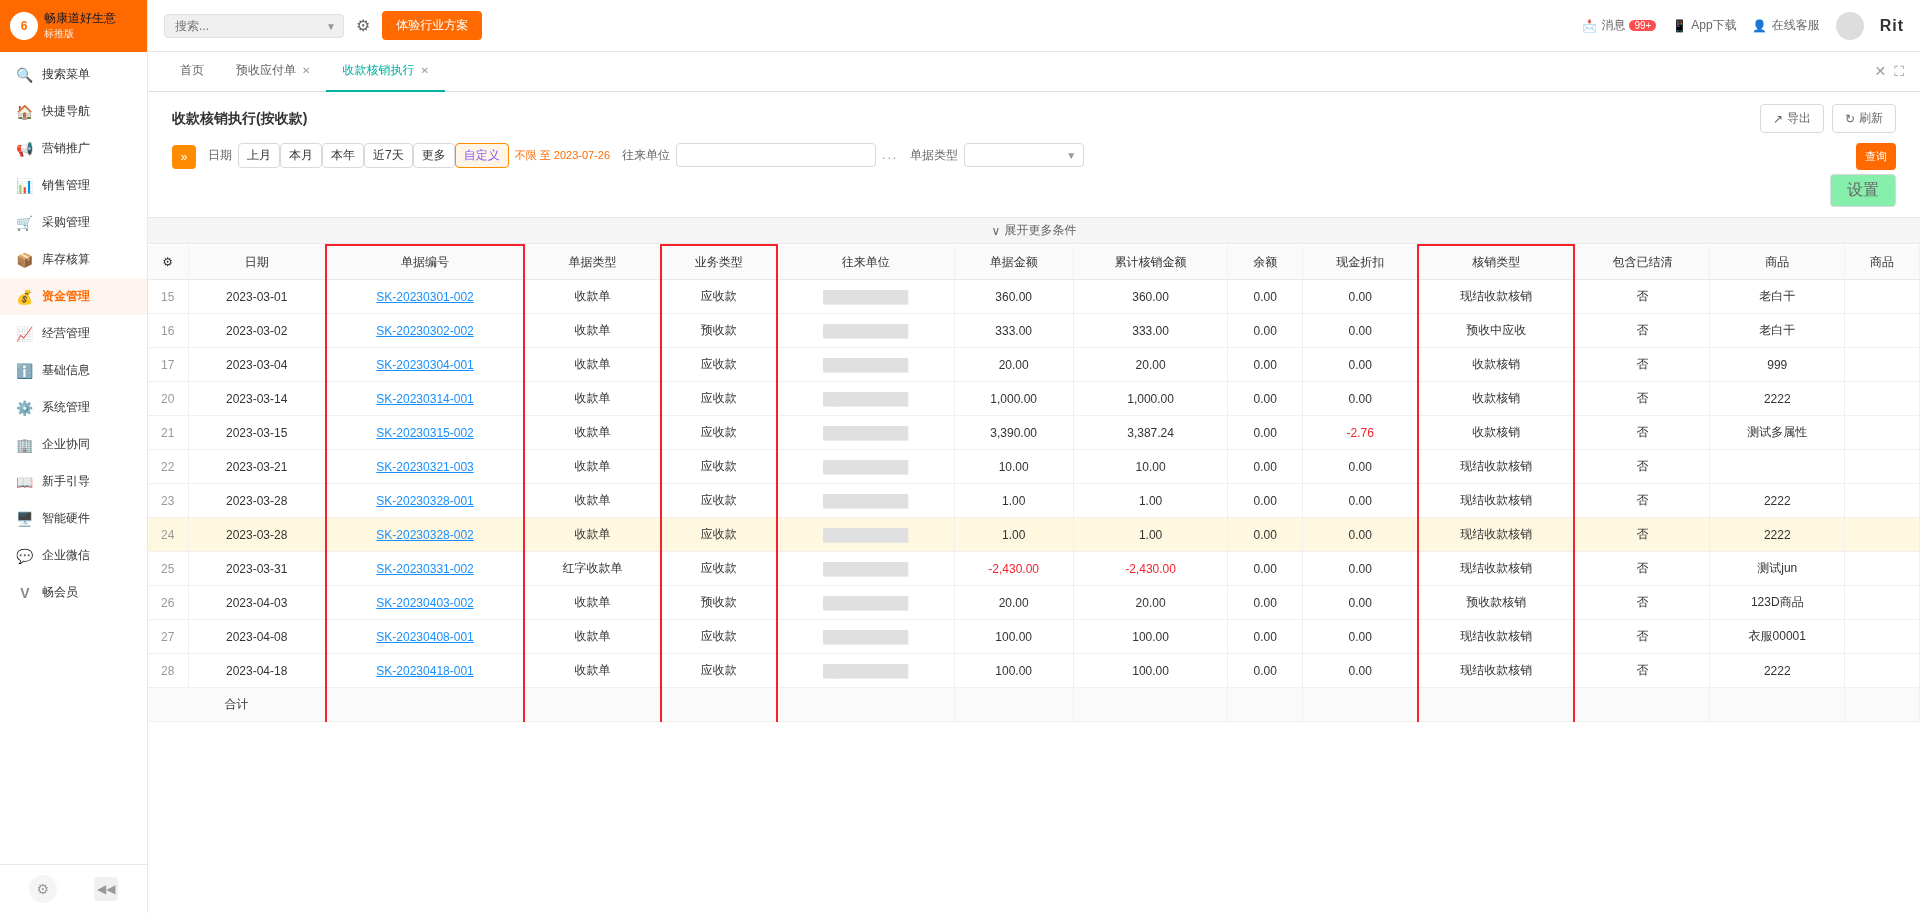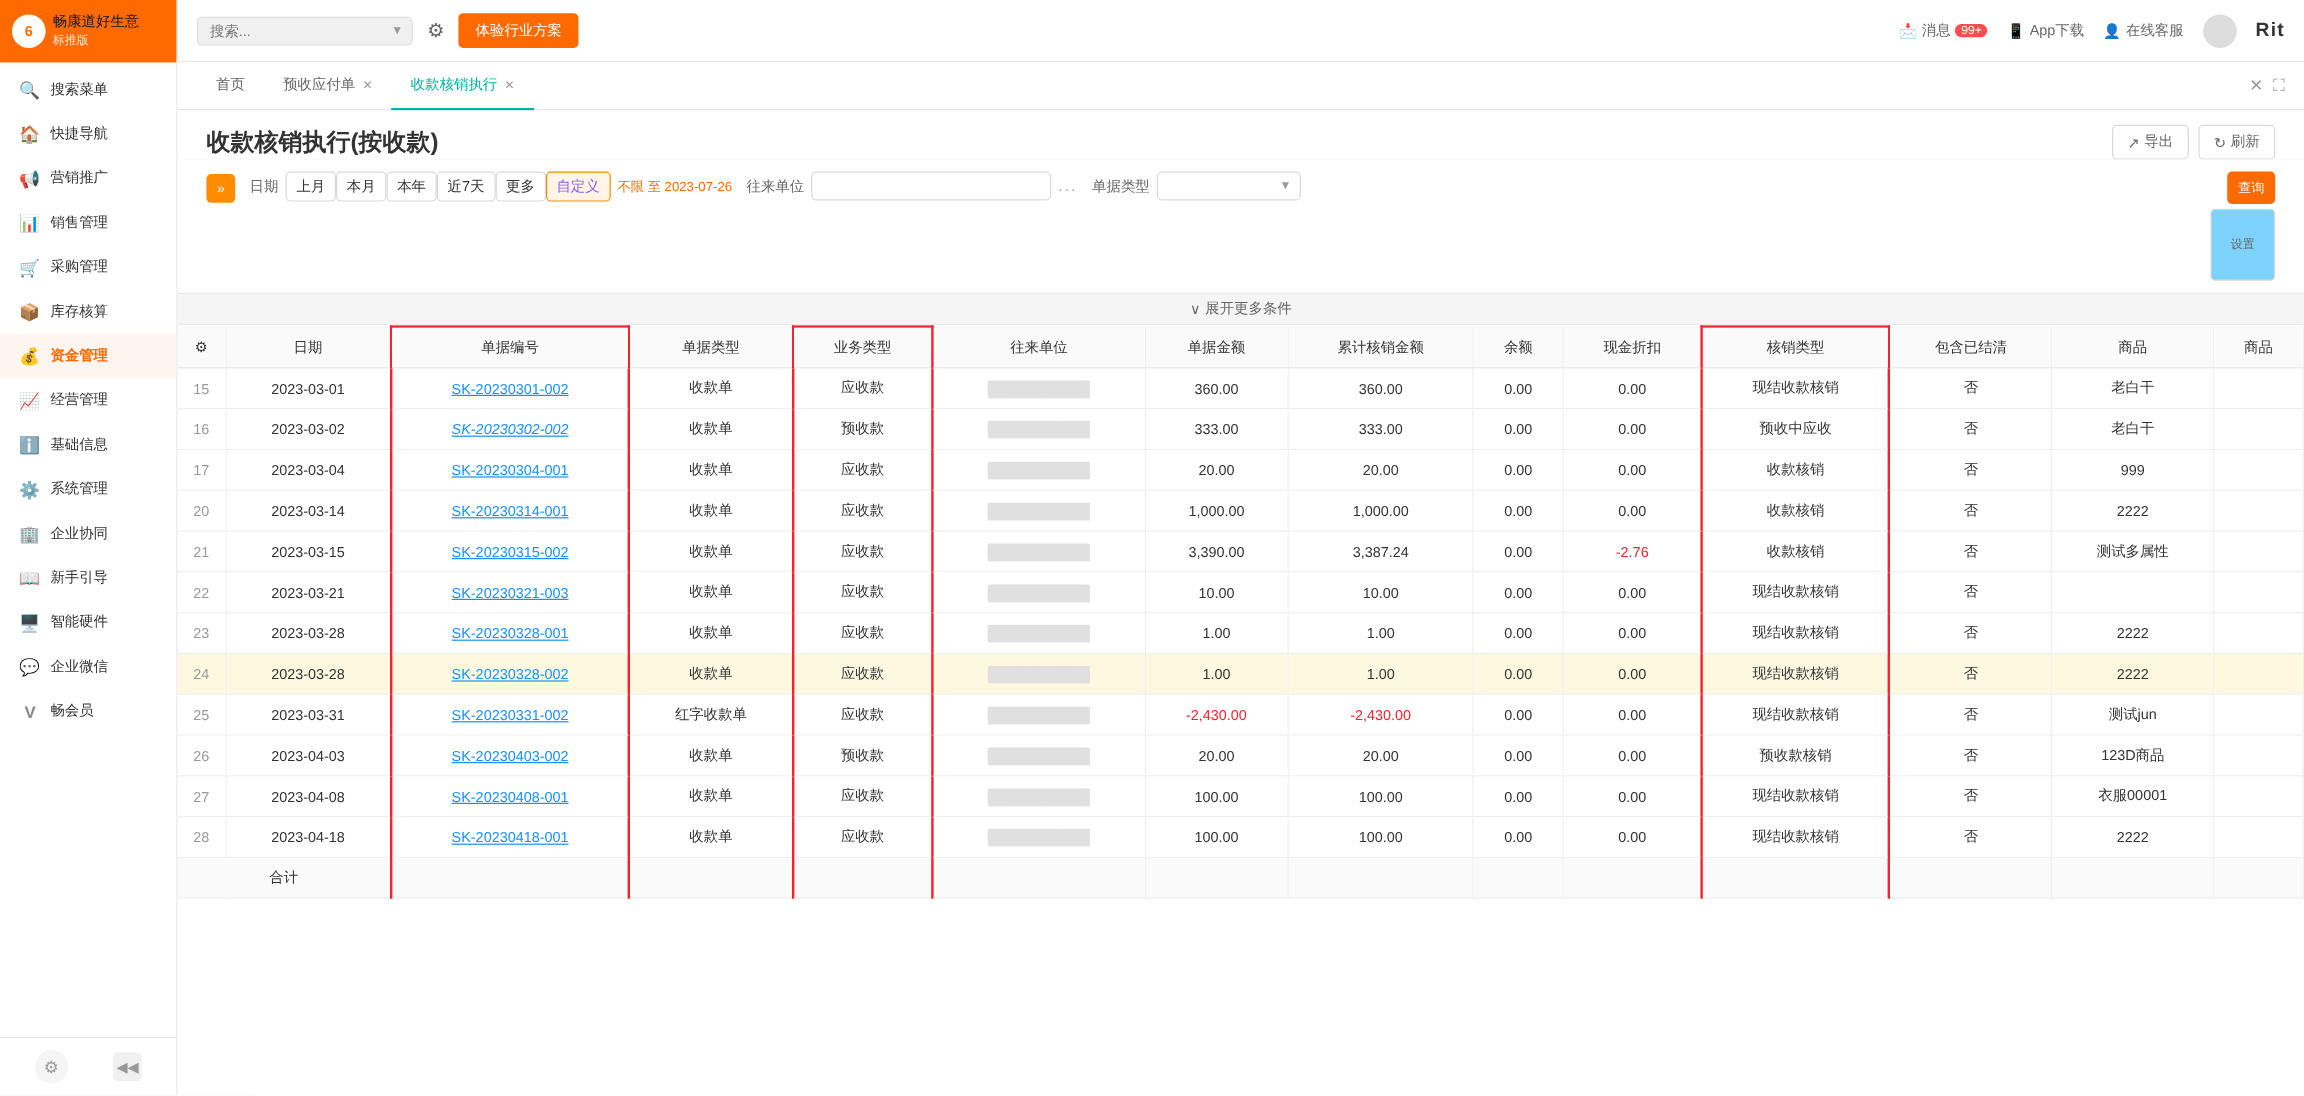--- a/index.html
+++ b/index.html
@@ -137,21 +137,21 @@
 
     
     .page-header {
       background: #fff;
       padding: 12px 24px 0;
       display: flex;
       align-items: center;
       justify-content: space-between;
       flex-shrink: 0;
     }
-    .page-title { font-size: 20px; font-weight: bold; color: #333; }
+    .page-title { font-size: 14px; font-weight: bold; color: #333; }
     .page-actions { display: flex; gap: 8px; }
     .page-action-btn {
       display: flex;
       align-items: center;
       gap: 4px;
       padding: 5px 12px;
       border: 1px solid #d9d9d9;
       border-radius: 4px;
       background: #fff;
       cursor: pointer;
@@ -222,27 +222,27 @@
     .filter-query-btn {
       background: #ff6a00;
       color: #fff;
       border: none;
       border-radius: 4px;
       padding: 6px 9px;
       cursor: pointer;
       font-size: 11px;
     }
     .filter-settings-btn {
-      background: #7dd3fc;
+      background: #86efac;
       border: 1px solid #d9d9d9;
       border-radius: 4px;
-      padding: 22px 16px;
+      padding: 5px 16px;
       cursor: pointer;
       color: #666;
-      font-size: 10px;
+      font-size: 16px;
     }
     .filter-expand-bar {
       background: #f5f5f5;
       display: flex;
       justify-content: center;
       align-items: center;
       padding: 4px;
       cursor: pointer;
       color: #666;
       font-size: 12px;
@@ -537,21 +537,21 @@
       <td>0.00</td>
       <td class="">0.00</td>
       <td style="border-left:2px solid #f5222d; border-right:2px solid #f5222d;">现结收款核销</td>
       <td>否</td>
       <td>老白干</td>
       <td></td>
     </tr>
           <tr>
       <td class="col-index">16</td>
       <td>2023-03-02</td>
-      <td style="border-left:2px solid #f5222d; border-right:2px solid #f5222d;font-style:italic;">
+      <td style="border-left:2px solid #f5222d; border-right:2px solid #f5222d;">
         <span class="link-text">SK-20230302-002</span>
       </td>
       <td>收款单</td>
       <td style="border-left:2px solid #f5222d; border-right:2px solid #f5222d;">预收款</td>
       <td><span style="background:#e0e0e0;color:#e0e0e0;border-radius:3px;">██████████</span></td>
       <td class="">333.00</td>
       <td class="">333.00</td>
       <td>0.00</td>
       <td class="">0.00</td>
       <td style="border-left:2px solid #f5222d; border-right:2px solid #f5222d;">预收中应收</td>

